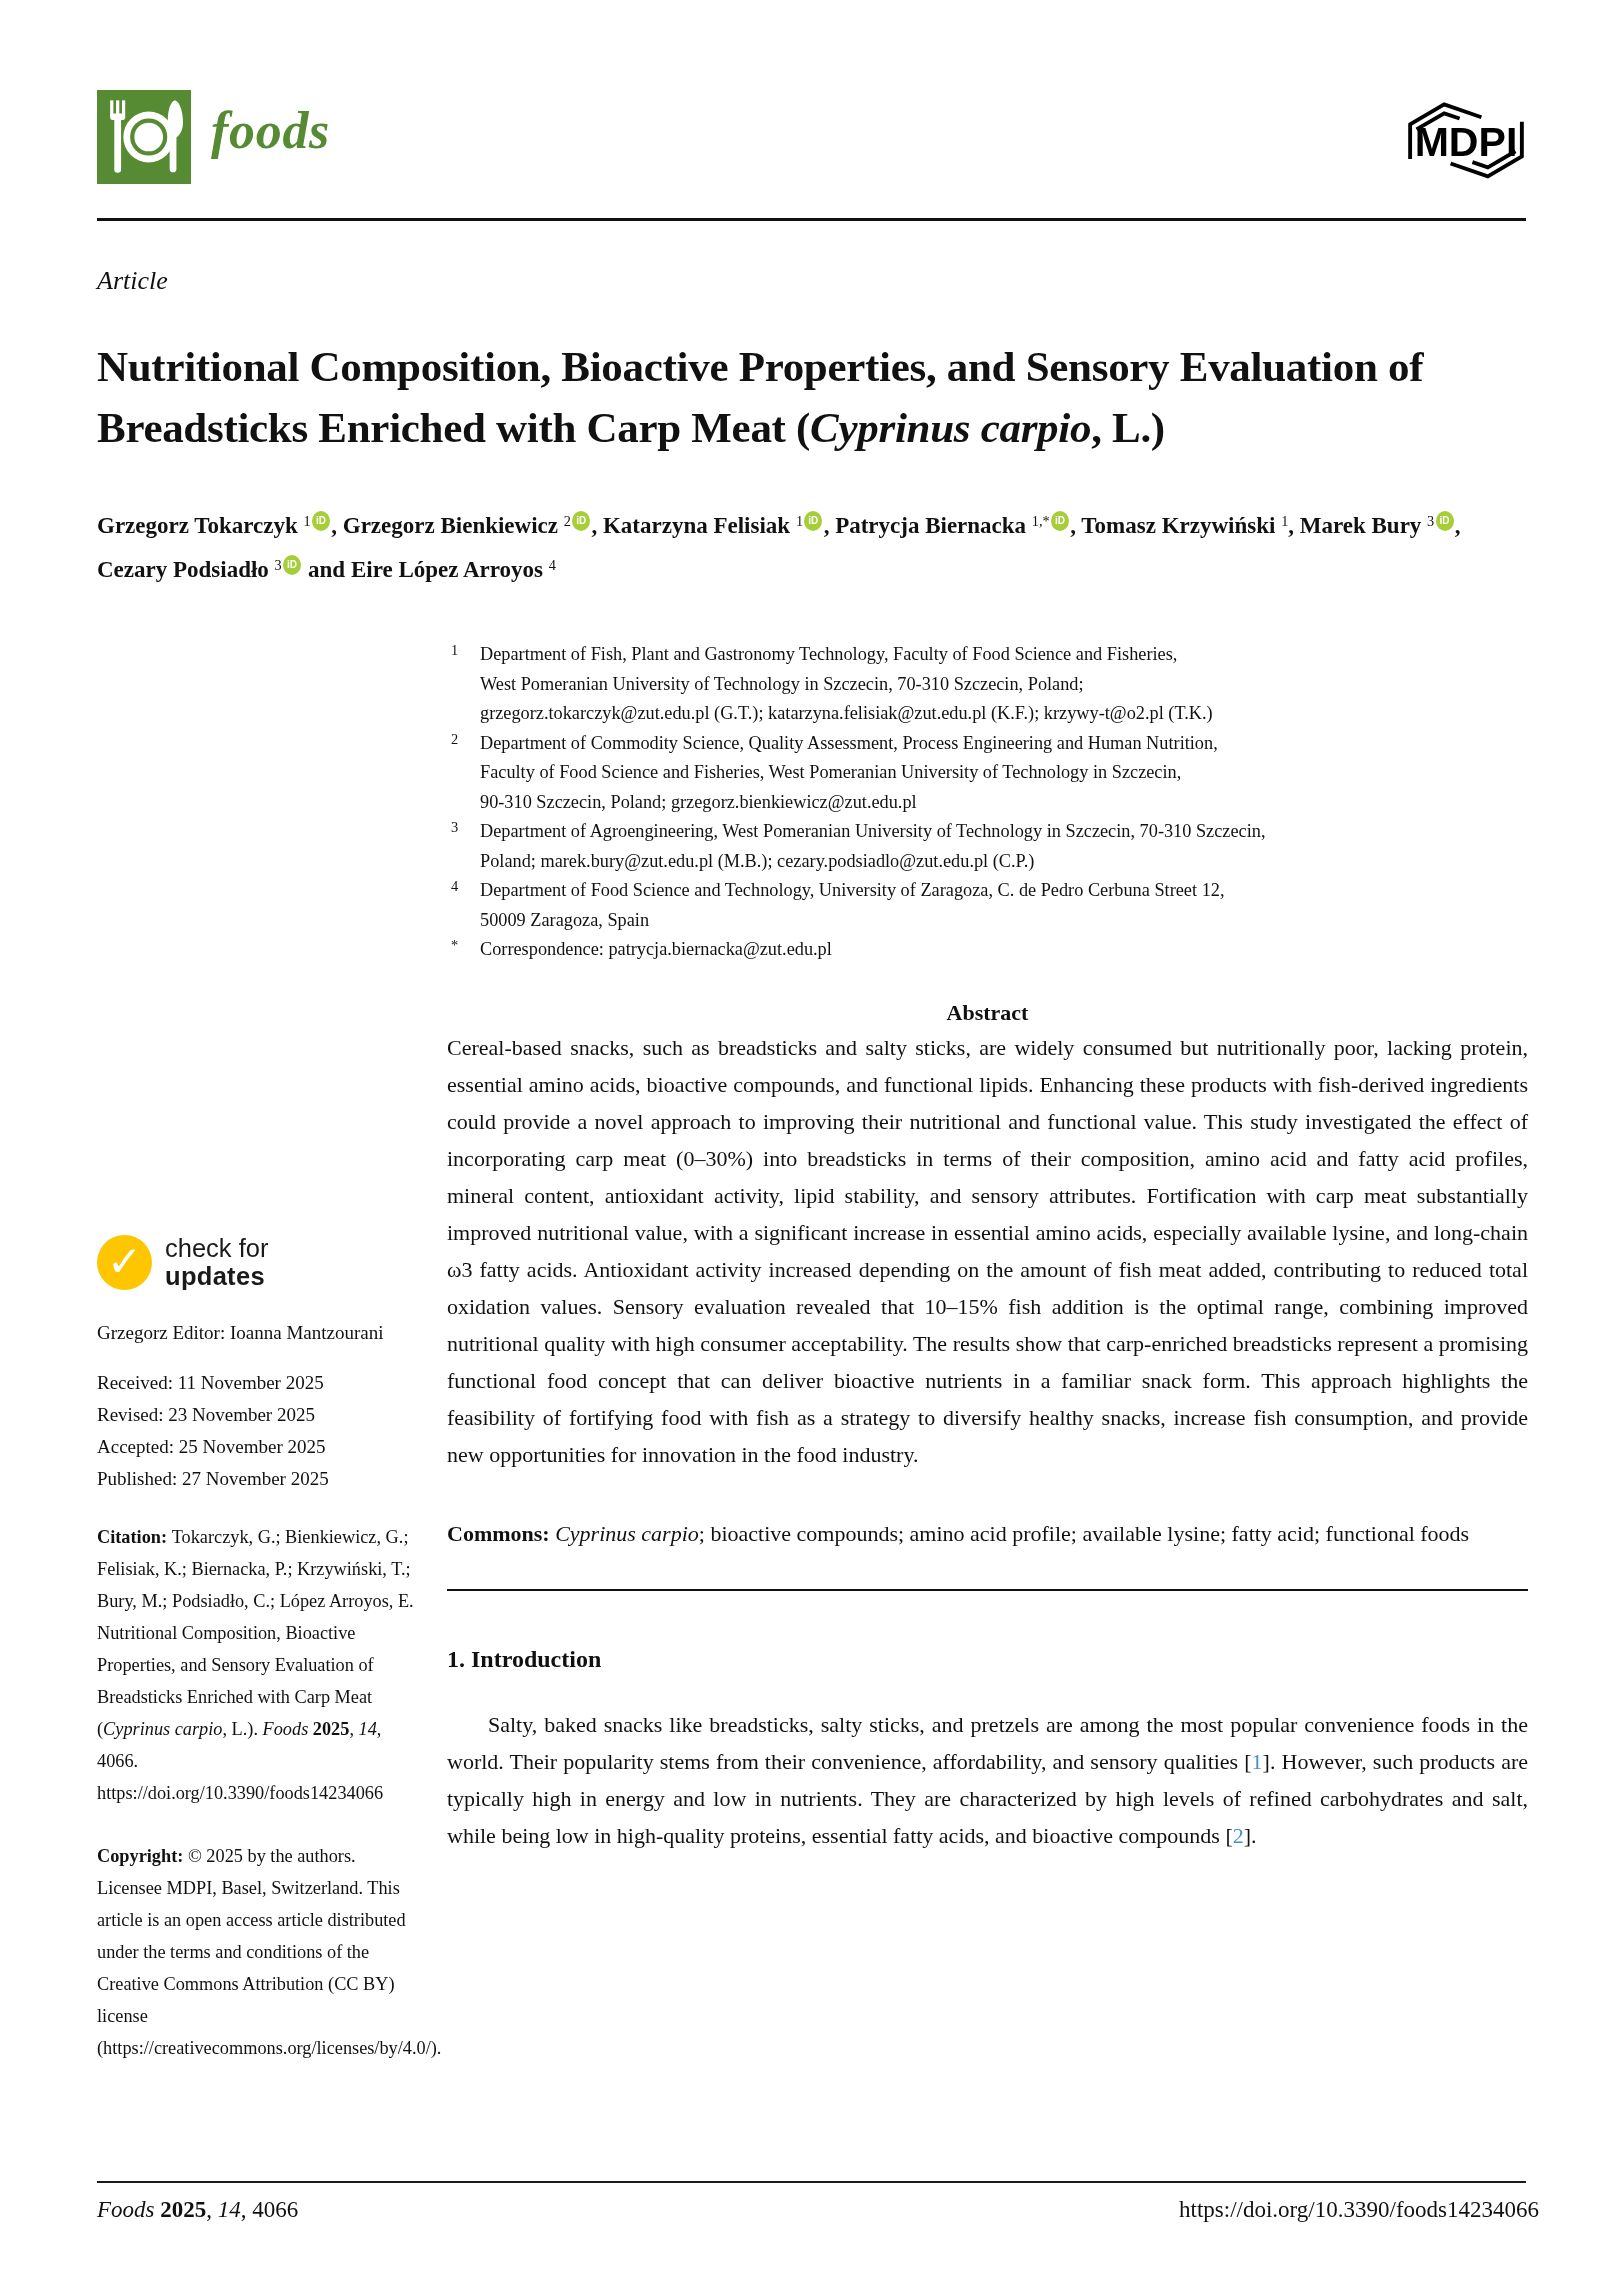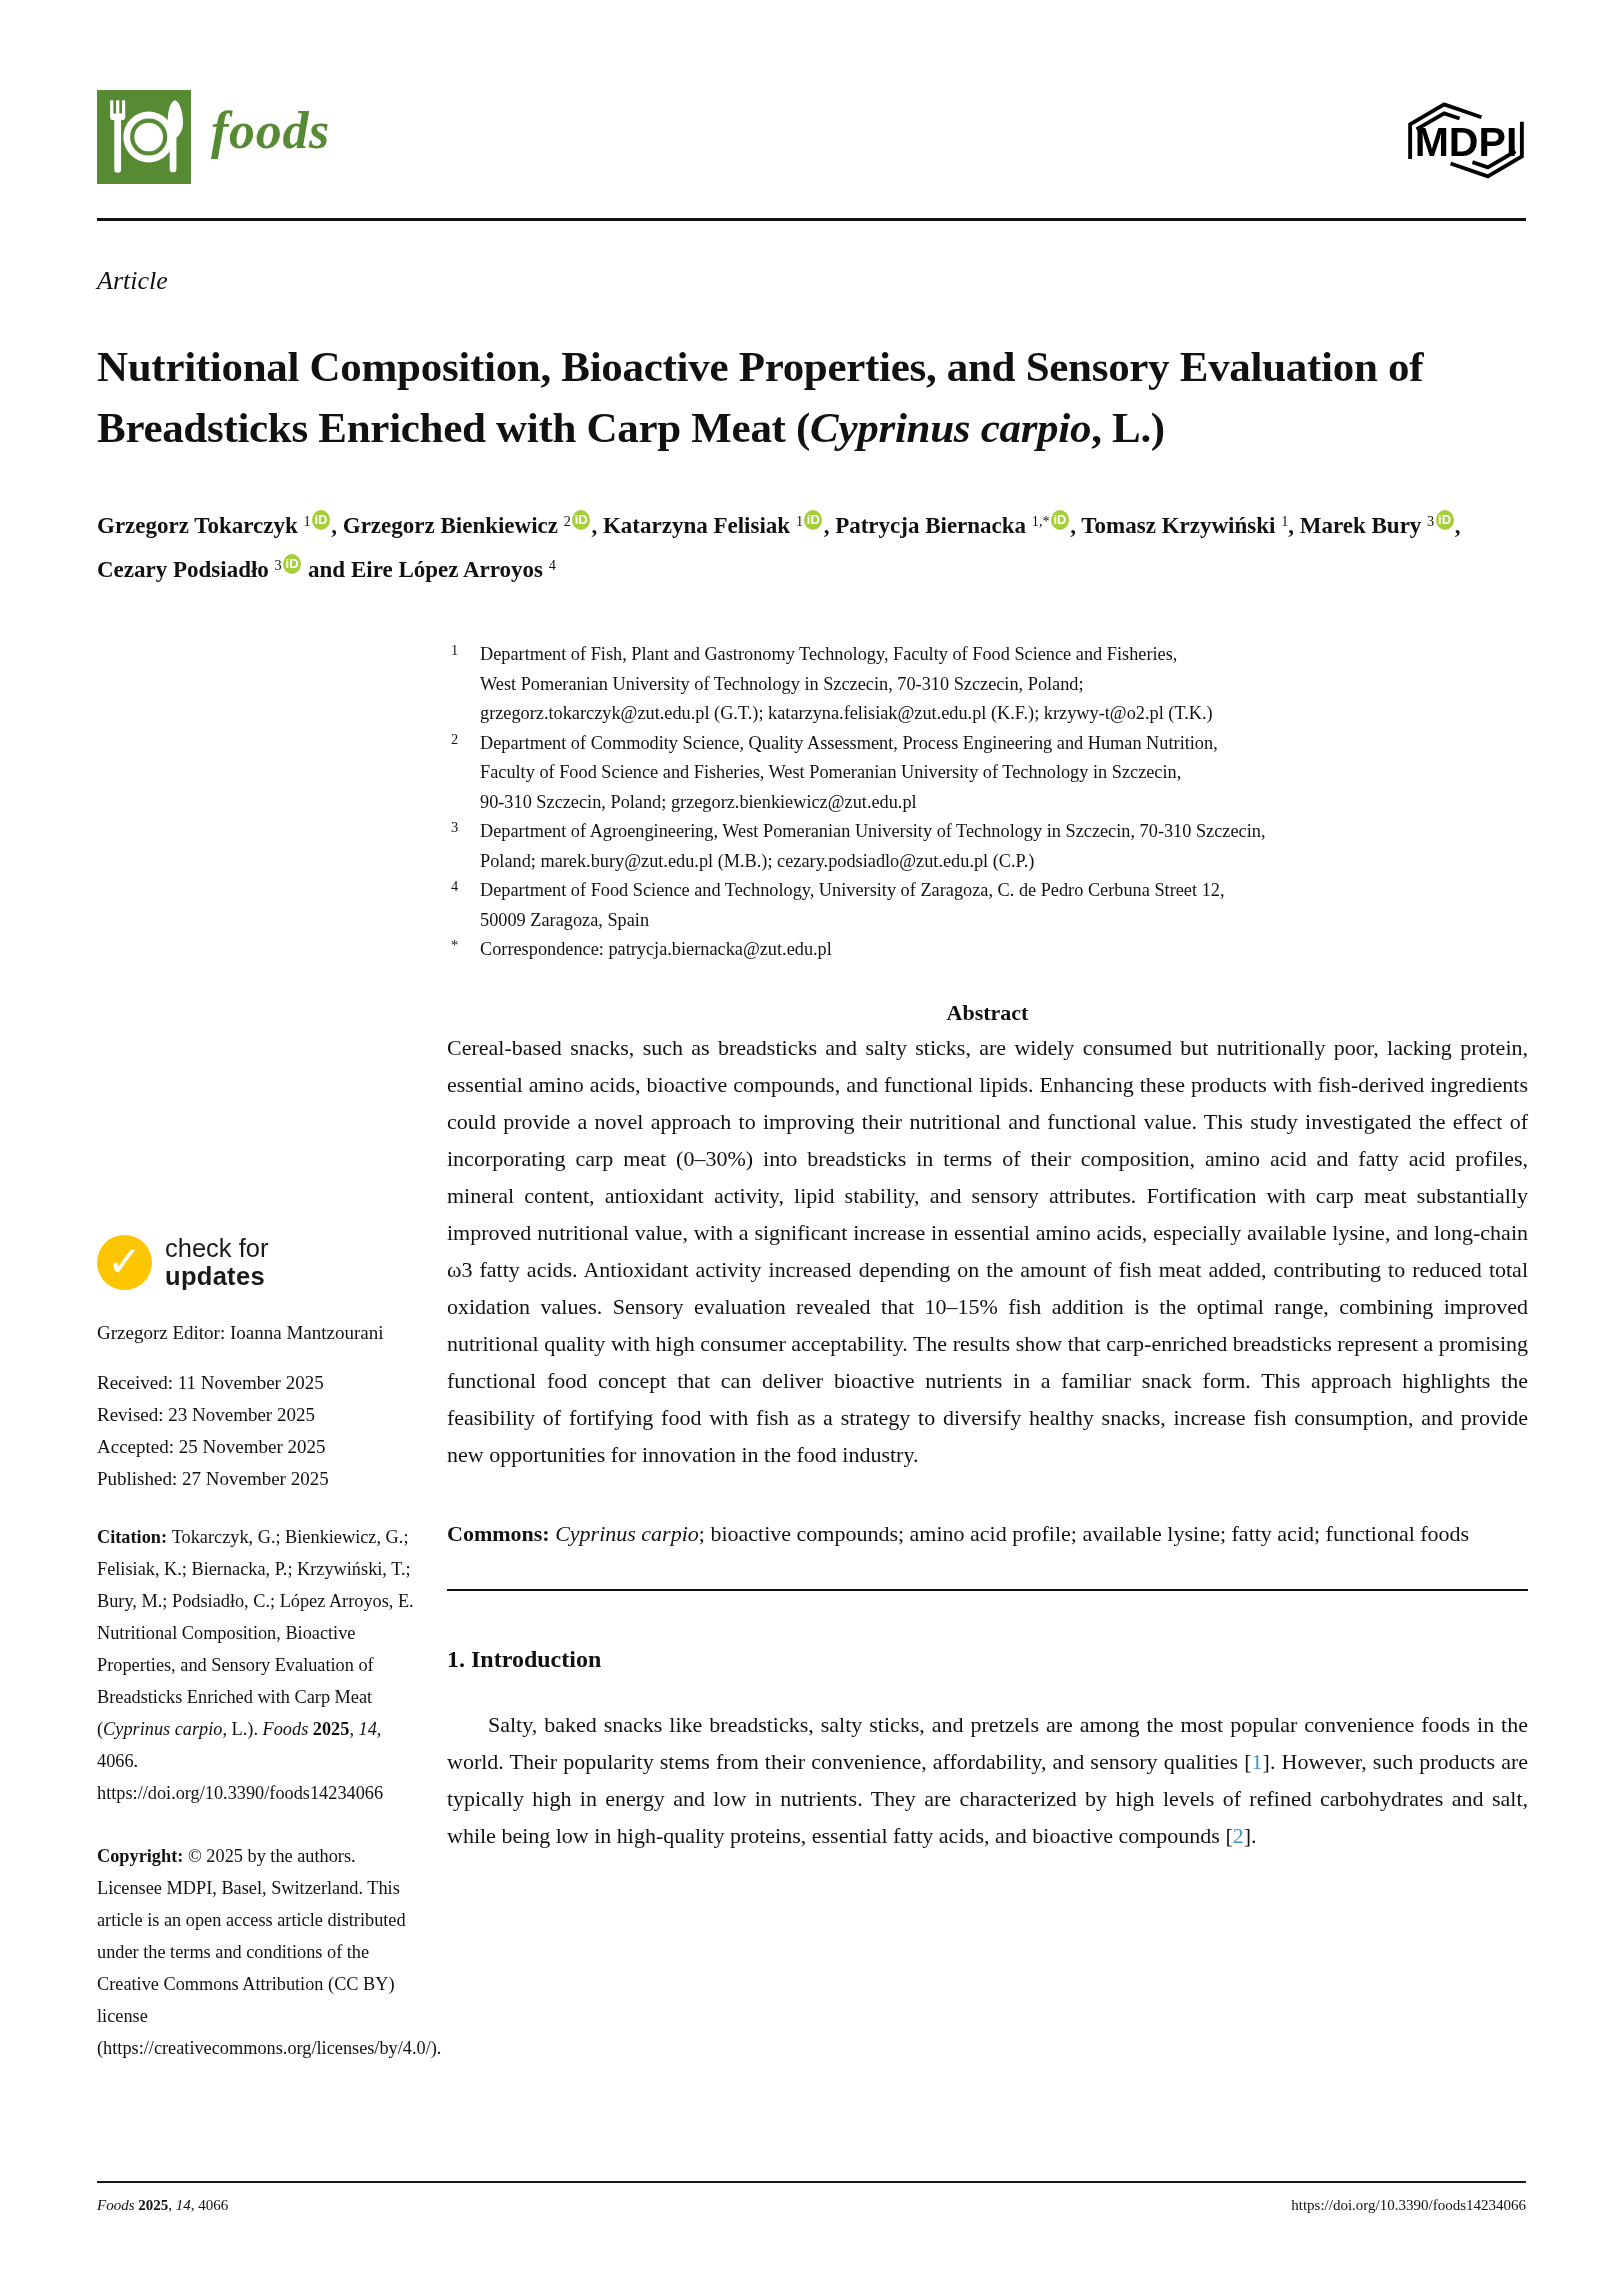--- a/index.html
+++ b/index.html
@@ -49,30 +49,30 @@
   .badge-text{margin-left:13px;font-family:"Liberation Sans","DejaVu Sans",sans-serif;
     font-size:25.5px;line-height:28px;color:#1a1a1a;}
   .badge-line2{font-weight:700;letter-spacing:0.3px;}
   .editor{margin-top:26px;font-size:19px;line-height:33px;}
   .history{margin-top:18.3px;font-size:19px;line-height:32px;}
   .citation{margin-top:26px;font-size:18.3px;line-height:32px;}
   .copyright{margin-top:31px;font-size:18.3px;line-height:32px;}
 
   
   .footer-rule{left:97px;right:97px;top:2181px;height:2px;background:#1a1a1a;}
-  .footer{left:97px;right:97px;top:2197px;display:flex;justify-content:space-between;font-size:15px;}
+  .footer{left:97px;right:84px;top:2197px;display:flex;justify-content:space-between;font-size:23px;}
 
   
   .seg-i{font-style:italic;}
   .seg-b{font-weight:700;}
   .seg-sup{font-size:0.62em;font-weight:400;position:relative;top:-0.5em;}
   .seg-blue{color:var(--link_blue);}
   .icon-orcid{display:inline-block;width:18px;height:20px;border-radius:50%;background:var(--orcid_green);
     color:#ffffff;font-family:"Liberation Sans","DejaVu Sans",sans-serif;font-weight:700;font-style:normal;
-    font-size:13px;line-height:20px;text-align:center;vertical-align:super;margin:0 1.3px;}
+    font-size:10px;line-height:20px;text-align:center;vertical-align:super;margin:0 1.3px;}
   .logo-bg{fill:var(--brand_green);}
   .logo-ring{stroke:var(--brand_green);}
 </style>
 </head>
 <body>
 
 <div class="abs logo-box">
   <svg width="94" height="94" viewBox="0 0 100 100">
     <rect class="logo-bg" x="0" y="0" width="100" height="100"></rect>
 

